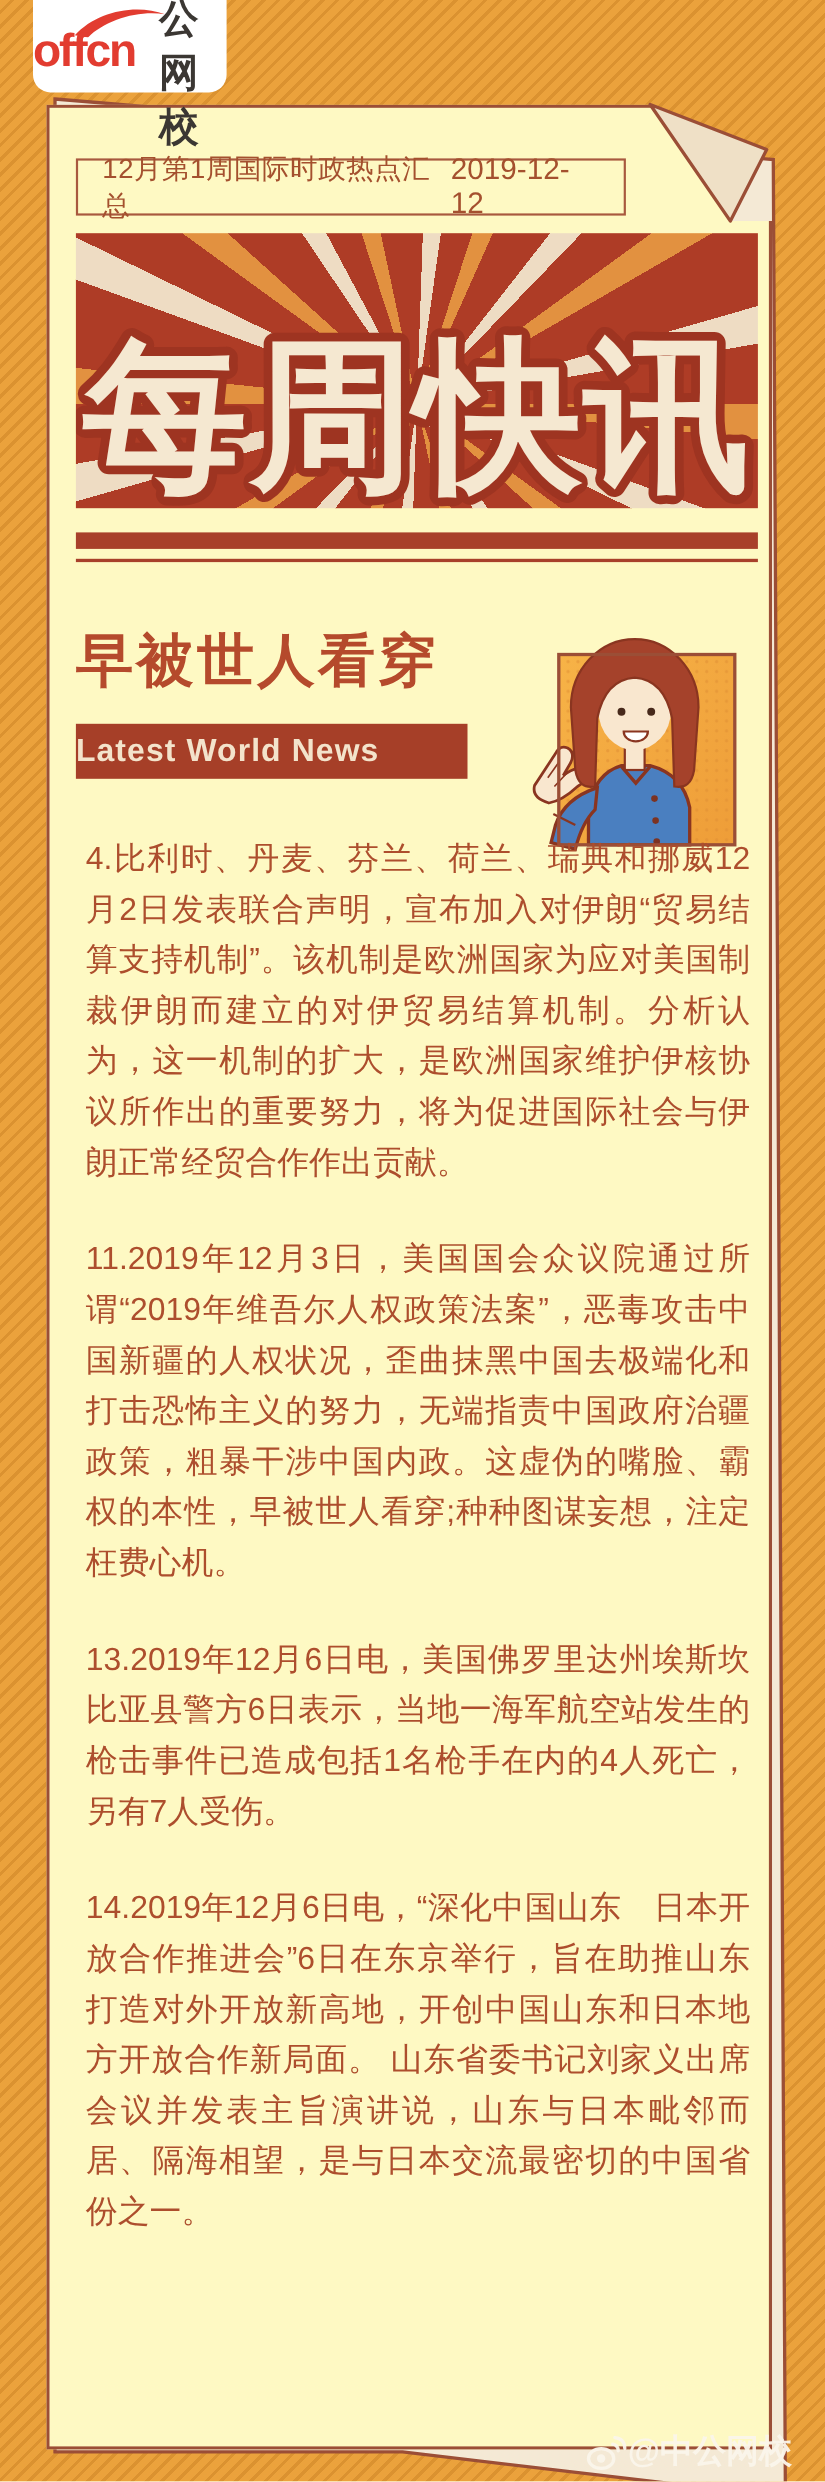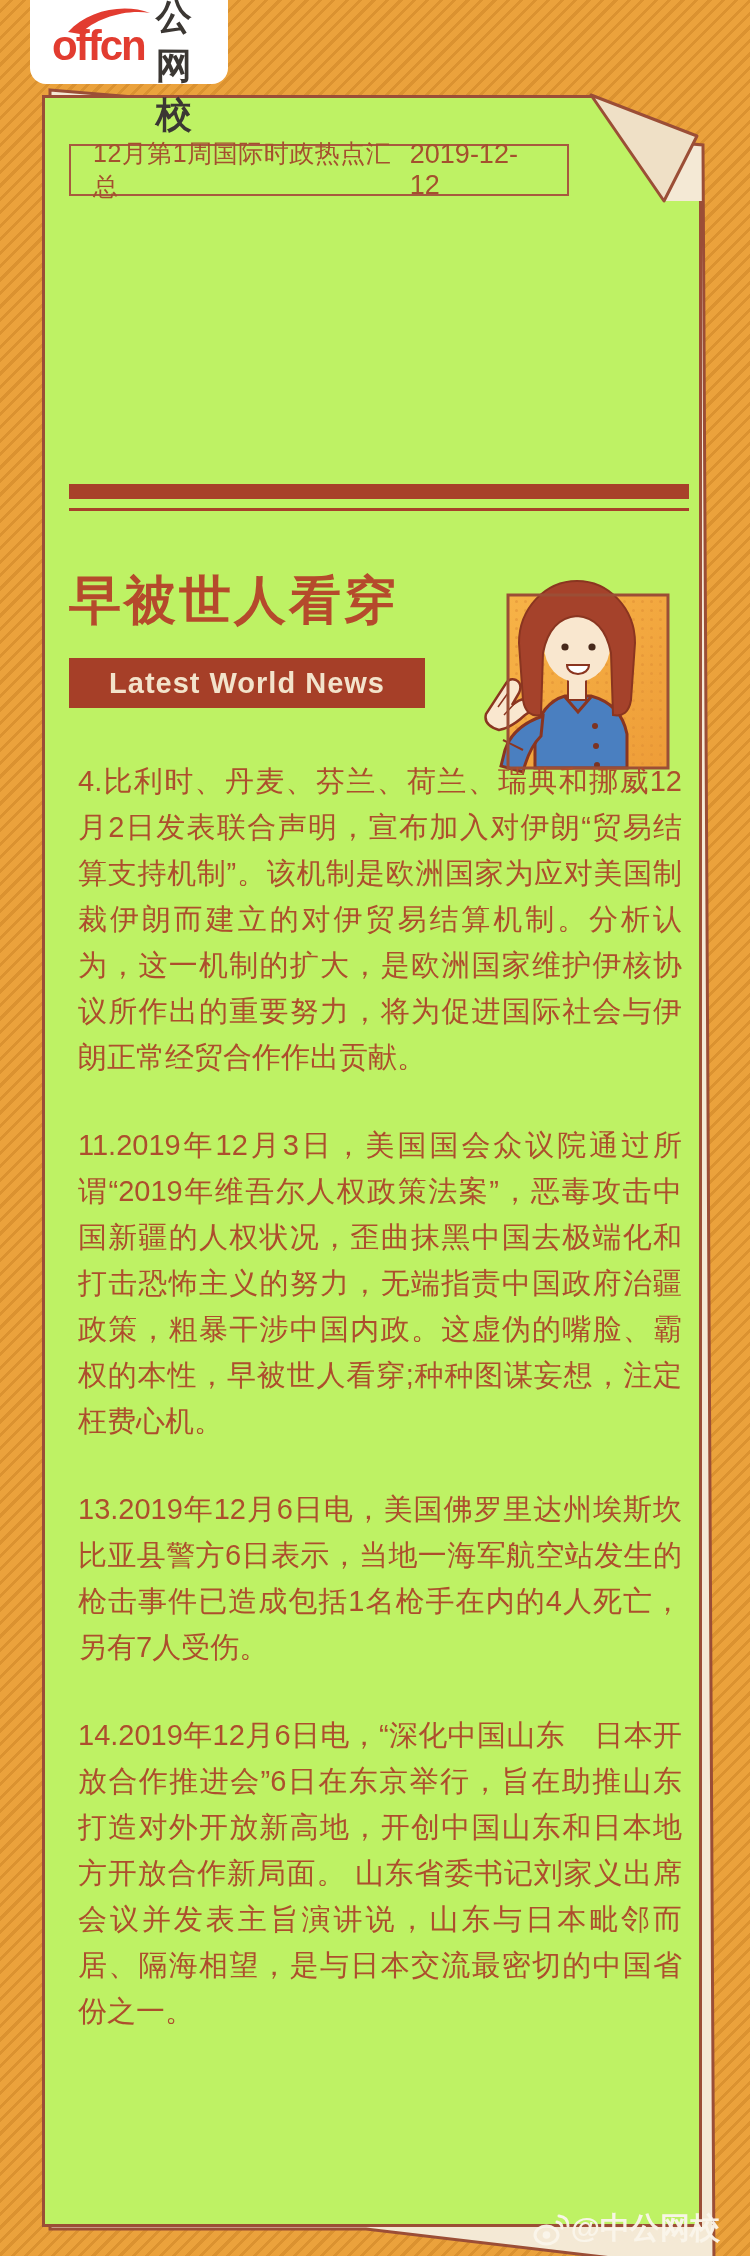--- a/index.html
+++ b/index.html
@@ -7,28 +7,28 @@
     width:750px;height:2256px;position:relative;overflow:hidden;
     font-family:"Liberation Sans","DejaVu Sans",sans-serif;
   }
   .bg{
     position:absolute;inset:0;
     background:repeating-linear-gradient(135deg,#eba23c 0 6.5px,#db9230 6.5px 9.5px);
   }
   .sheets{position:absolute;left:0;top:0;}
   .card{
     position:absolute;left:42px;top:95px;width:654px;height:2126px;
-    background:#bef264;border:3px solid #9b4e36;
+    background:#fef9c3;border:3px solid #9b4e36;
     clip-path:polygon(0 0,549px 0,622px 106px,660px 106px,660px 2132px,0 2132px);
   }
   .flap{position:absolute;left:575px;top:85px;}
   
   .logo{
     position:absolute;left:30px;top:0;width:176px;height:84px;background:#ffffff;
-    border-radius:0 0 16px 16px;display:flex;align-items:center;justify-content:center;gap:11px;padding-left:22px;
+    border-radius:0 0 16px 16px;display:flex;align-items:center;justify-content:center;gap:22px;
   }
   .logo .latin{color:#e23c30;font-weight:bold;font-size:42px;letter-spacing:-2px;position:relative;top:4px;}
   .logo .cjk{color:#3b3733;font-weight:bold;font-size:36px;letter-spacing:1px;}
   .logo .swoosh{position:absolute;left:36px;top:6px;}
   
   .masthead{
     position:absolute;left:24px;top:46px;width:500px;height:52px;border:2px solid #a8593f;
     display:flex;align-items:center;justify-content:space-between;
     padding:0 22px 0 22px;box-sizing:border-box;color:#a4502e;
   }
@@ -43,21 +43,21 @@
   .banner svg{position:absolute;left:0;top:0;}
   .bar-thick{position:absolute;left:24px;top:386px;width:620px;height:15px;background:#a8402a;}
   .bar-thin{position:absolute;left:24px;top:410px;width:620px;height:3px;background:#a8402a;}
   
   .section-title{
     position:absolute;left:24px;top:468px;font-size:52px;font-weight:900;color:#b54a2c;
     letter-spacing:3px;white-space:nowrap;
   }
   .ribbon{
     position:absolute;left:24px;top:560px;width:356px;height:50px;background:#a63f28;
-    display:flex;align-items:center;justify-content:center;
+    display:flex;align-items:center;
     color:#f3e3cb;font-size:29px;font-weight:bold;letter-spacing:1px;
   }
   .illus{position:absolute;left:370px;top:420px;}
   
   .article{
     position:absolute;left:33px;top:660px;width:604px;
     font-size:29px;line-height:46px;color:#ad4e2d;text-align:justify;
   }
   .article p{margin:0 0 42px 0;}
   
@@ -75,20 +75,25 @@
   <polygon points="50,90 703,145 714,2270 366,2229 50,2229" fill="#f4e9d5" stroke="#9b4e36" stroke-width="3"></polygon>
 </svg>
 
 <div class="card">
 
   <div class="masthead">
     <span class="t">12月第1周国际时政热点汇总</span>
     <span class="d">2019-12-12</span>
   </div>
 
+  <div class="banner">
+    <svg width="620" height="250" viewBox="0 0 620 250">
+      <text x="310" y="218" text-anchor="middle" font-size="150" font-weight="900" font-family="Liberation Sans, DejaVu Sans, sans-serif" fill="#f5e8d1" stroke="#9e3421" stroke-width="16" stroke-linejoin="round" paint-order="stroke" letter-spacing="2">每周快讯</text>
+    </svg>
+  </div>
 
   <div class="bar-thick"></div>
   <div class="bar-thin"></div>
 
   <div class="section-title">早被世人看穿</div>
 
   <div class="ribbon">
     <span>Latest World News</span>
   </div>
 

